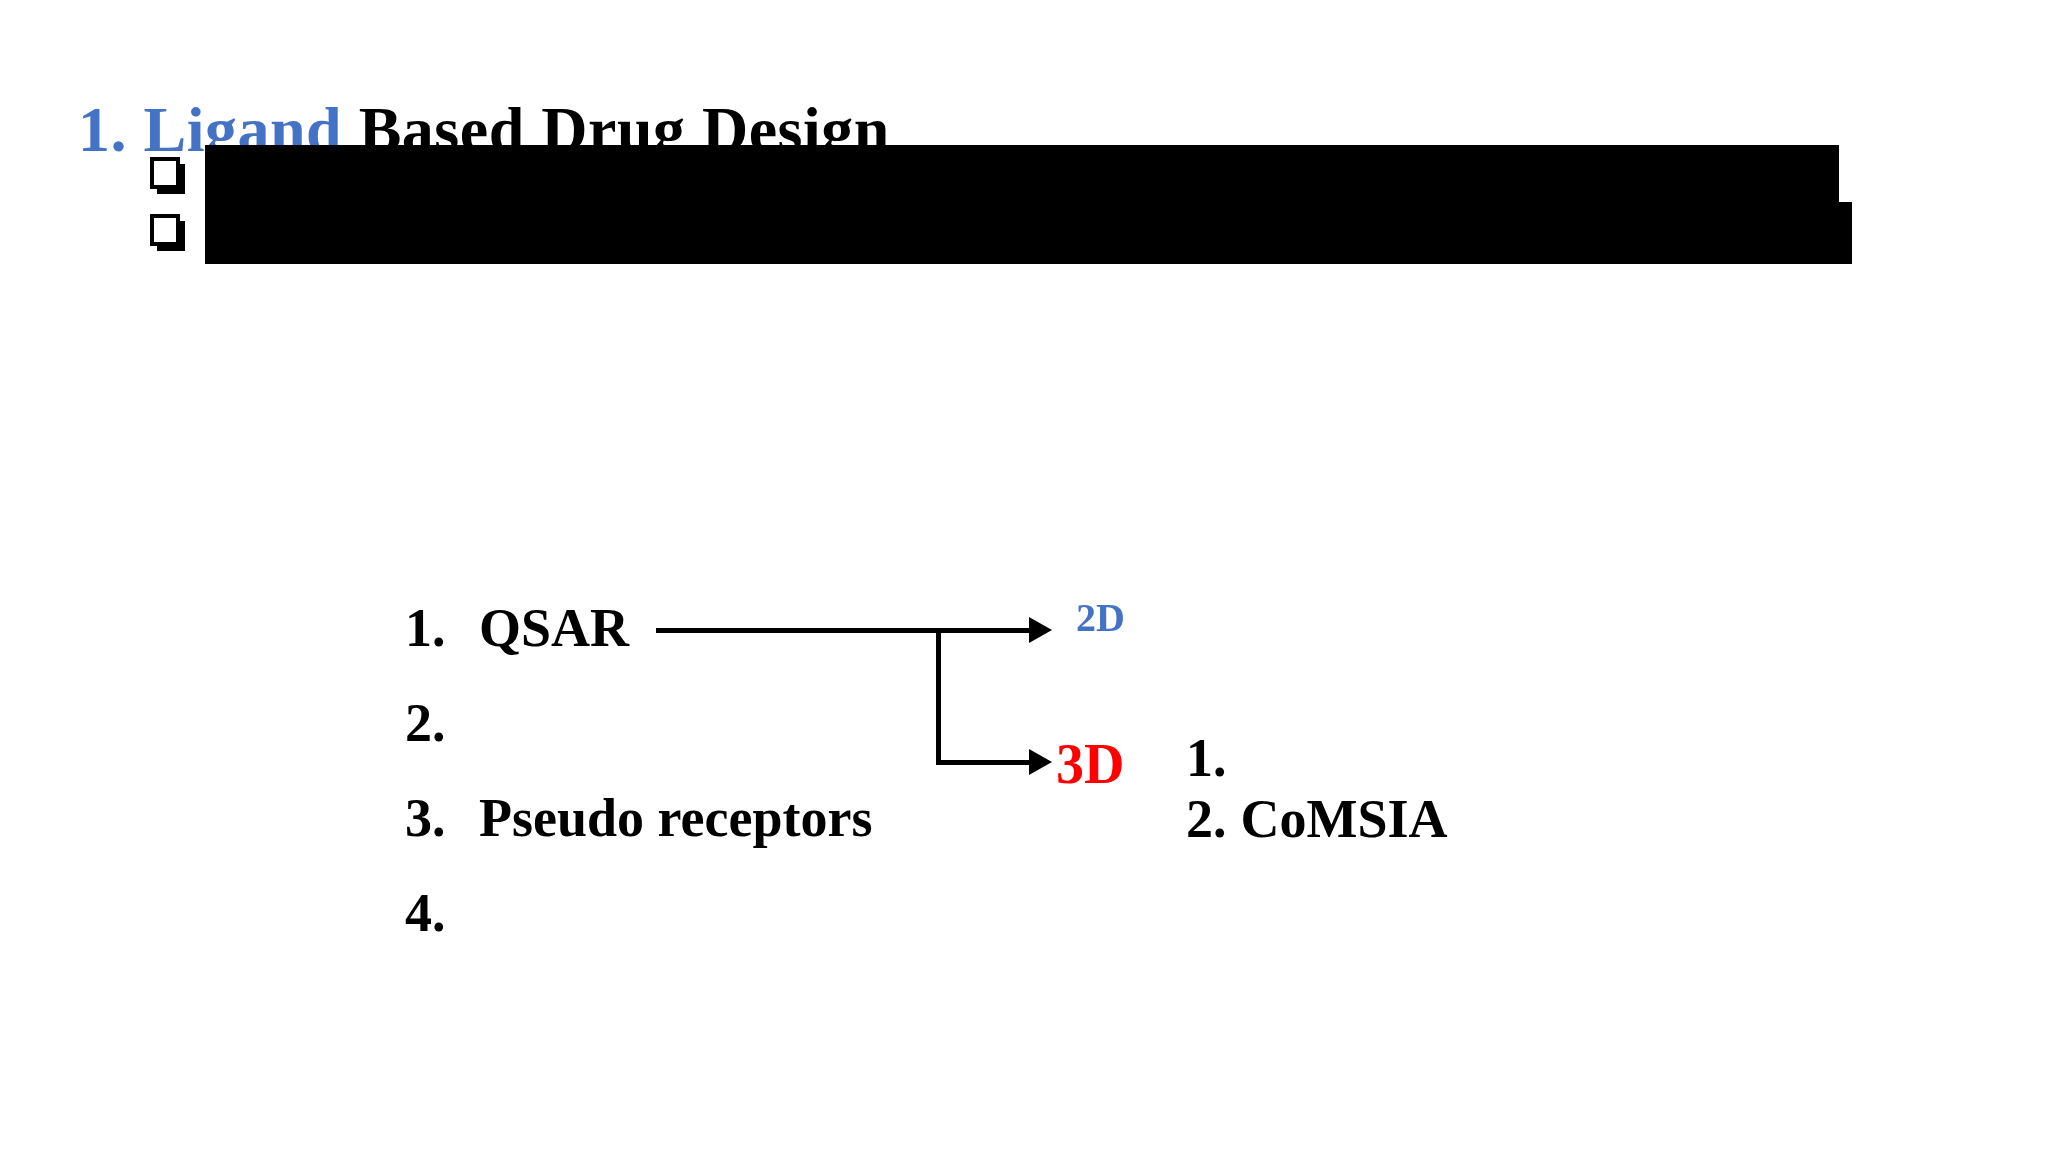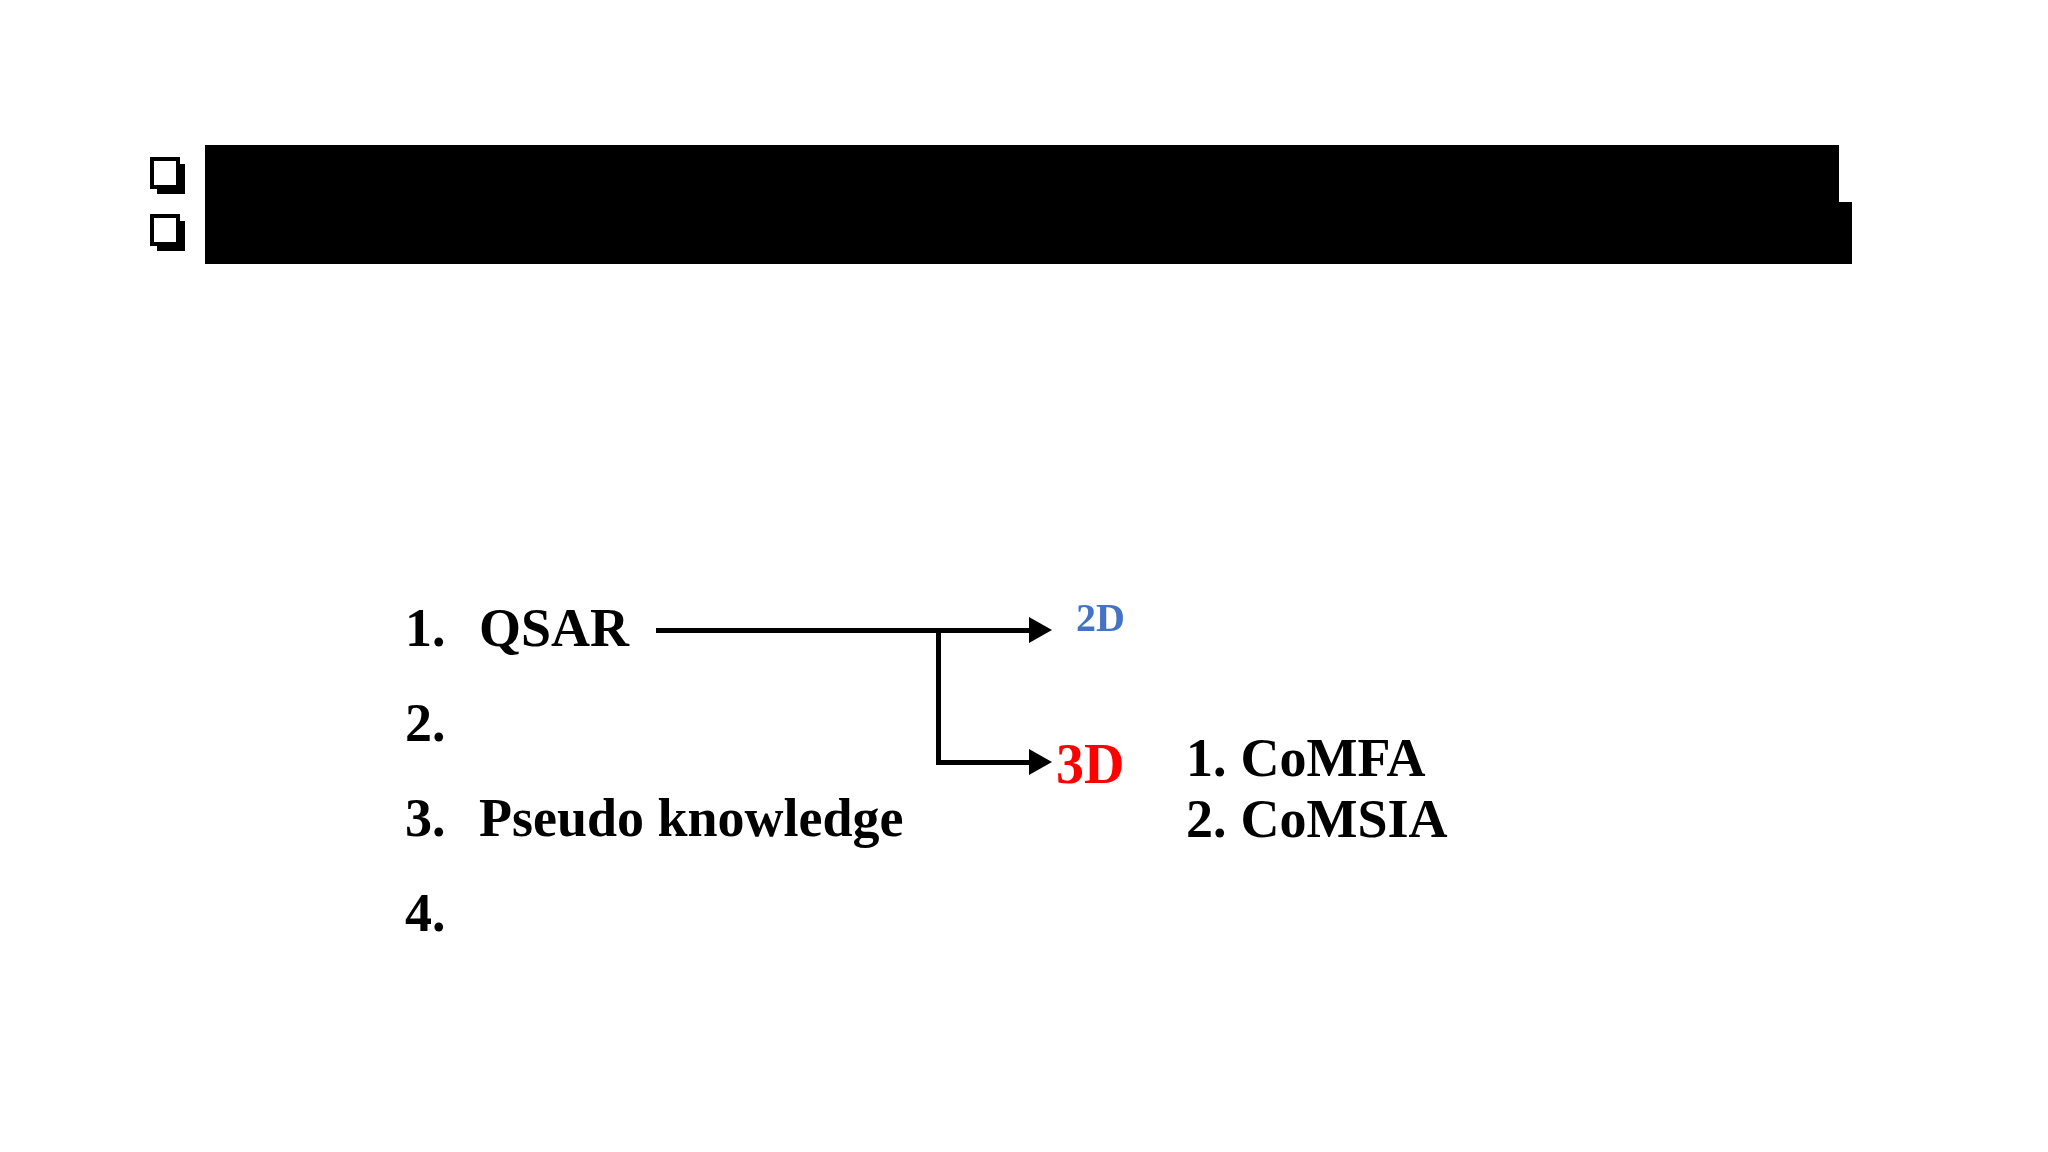--- a/index.html
+++ b/index.html
@@ -119,20 +119,23 @@
     line-height: 1;
     white-space: nowrap;
   }
   .sub-method-item .num { margin-right: 14px; }
 </style>
 </head>
 <body>
 
 <div class="slide">
 
+  <h1 class="title">
+    <span class="hl">1. Ligand</span><span class="rest"> Based Drug Design</span>
+  </h1>
 
   <div class="bullets">
 
     <div class="bullet">
       <span class="bullet-box"></span>
       <div class="bullet-text">
         <div class="line"><span>Ligand-based drug design (or </span><b>indirect drug design</b><span>) relies on knowledge of other</span></div>
         <div class="line">molecules that bind to the biological target of interest.</div>
       </div>
     </div>
@@ -151,40 +154,39 @@
   <div class="methods">
     <div class="method-item">
       <span class="num">1.</span>
       <span class="lbl">QSAR</span>
     </div>
     <div class="method-item">
       <span class="num">2.</span>
     </div>
     <div class="method-item">
       <span class="num">3.</span>
-      <span class="lbl">Pseudo knowledge</span>
+      <span class="lbl">Pseudo receptors</span>
     </div>
     <div class="method-item">
       <span class="num">4.</span>
     </div>
   </div>
 
   <div class="line hline-top"></div>
   <div class="arrowhead arrow-2d"></div>
   <div class="line vline"></div>
   <div class="line hline-bot"></div>
   <div class="arrowhead arrow-3d"></div>
 
   <div class="label-2d">2D</div>
   <div class="label-3d">3D</div>
 
   <div class="sub-methods">
     <div class="sub-method-item">
       <span class="num">1.</span>
-      <span class="lbl">CoMFA</span>
     </div>
     <div class="sub-method-item">
       <span class="num">2.</span>
       <span class="lbl">CoMSIA</span>
     </div>
   </div>
 
 </div>
 
 </body></html>

